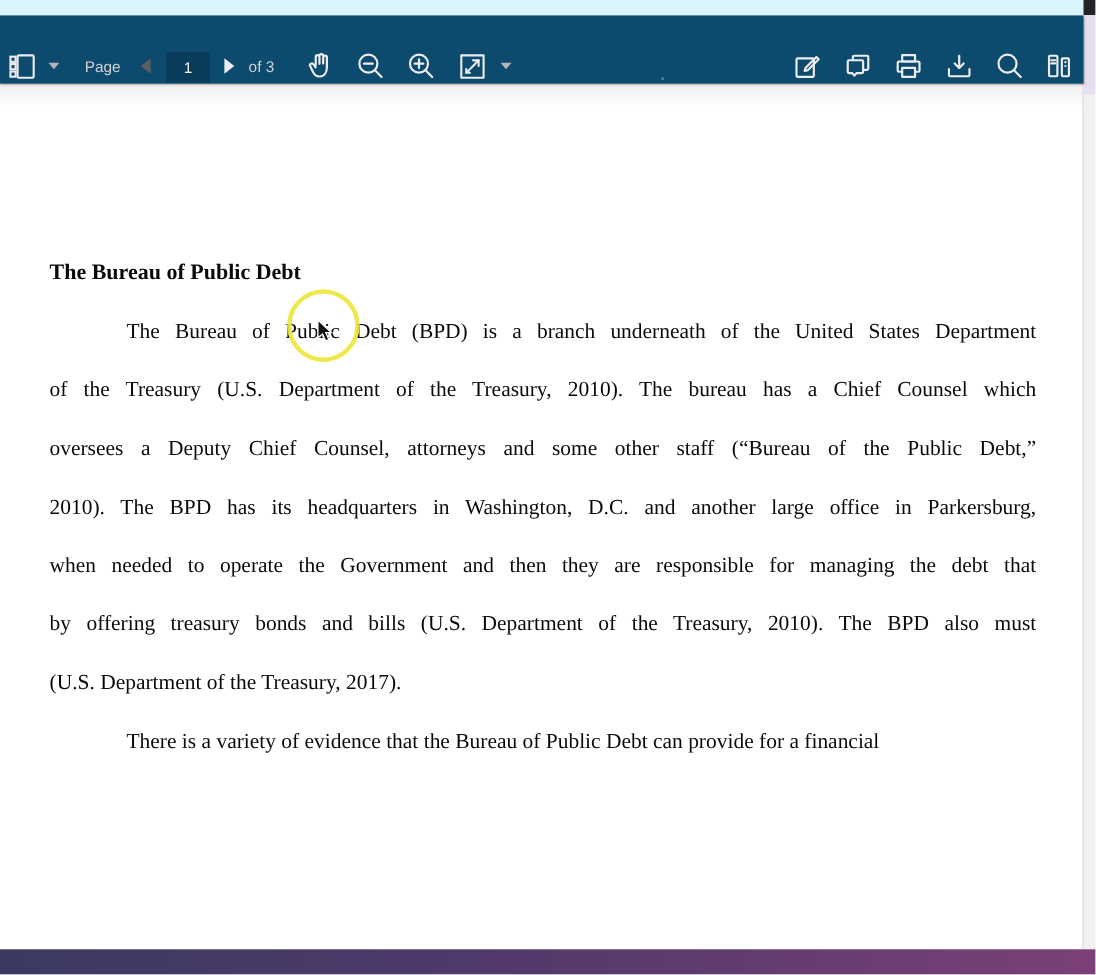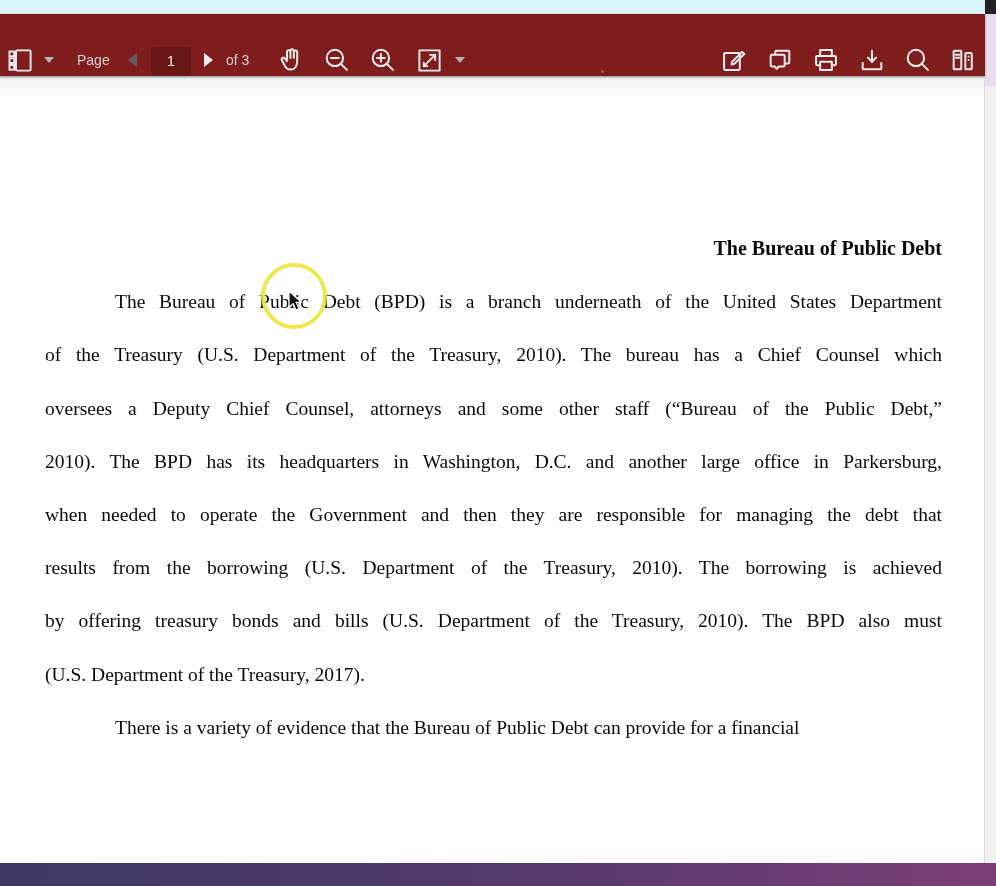--- a/index.html
+++ b/index.html
@@ -5,21 +5,21 @@
   html,body{margin:0;padding:0;}
   body{
     width:996px;height:886px;position:relative;overflow:hidden;
     font-family:"Liberation Sans",sans-serif;background:#fff;
   }
   
   .top-strip{position:absolute;left:0;top:0;width:985px;height:14px;background:#d9f4fc;}
   .top-strip-corner{position:absolute;right:0;top:0;width:11px;height:14px;background:#232327;}
 
   
-  .toolbar{position:absolute;left:0;top:14px;width:985px;height:62px;background:#7f1d1d;
+  .toolbar{position:absolute;left:0;top:14px;width:985px;height:62px;background:#0c4a6e;
     box-shadow:0 1px 2px rgba(0,0,0,.45);z-index:5;}
   .tb{position:absolute;top:31px;height:30px;display:flex;align-items:center;justify-content:center;
     background:none;border:none;padding:0;cursor:default;}
   .tb svg{display:block;}
   .tb-label{position:absolute;color:#d1d1d4;font-size:14px;top:38px;}
   .caret{position:absolute;top:43px;width:0;height:0;border-left:5px solid transparent;
     border-right:5px solid transparent;border-top:6px solid #b4b4b8;}
   .arrow-left{width:0;height:0;border-top:7px solid transparent;border-bottom:7px solid transparent;
     border-right:9px solid #5d5d62;}
   .arrow-right{width:0;height:0;border-top:7px solid transparent;border-bottom:7px solid transparent;
@@ -31,21 +31,21 @@
 
   
   .content{position:absolute;left:0;top:76px;width:985px;height:787px;background:#fff;overflow:hidden;}
   .content-topshade{position:absolute;left:0;top:0;width:100%;height:22px;
     background:linear-gradient(#efeff0,rgba(255,255,255,0));}
   .doc-lines{position:absolute;left:45px;top:146px;width:897px;
     font-family:"Liberation Serif","DejaVu Serif",serif;font-size:19.5px;color:#090909;}
   .line{height:53.2px;line-height:53.2px;white-space:normal;}
   .line.justify{text-align:justify;text-align-last:justify;}
   .line.indent{text-indent:70px;}
-  .line.title{text-align:right;font-weight:bold;font-size:20px;}
+  .line.title{text-align:left;font-weight:bold;font-size:20px;}
 
   
   .scroll-col{position:absolute;right:0;top:14px;width:11px;height:849px;background:#f0f2ef;
     border-left:1px solid #dcdcdc;}
   .scroll-thumb{position:absolute;left:0;top:0;width:100%;height:72px;background:#e9def0;}
 
   
   .bottom-bar{position:absolute;left:0;bottom:0;width:996px;height:23px;
     background:linear-gradient(90deg,#3b3a62 0%,#50396a 45%,#7b4077 100%);}
 
@@ -195,21 +195,20 @@
 
 <div class="content">
   <div class="content-topshade"></div>
   <div class="doc-lines">
       <div class="line title">The Bureau of Public Debt</div>
       <div class="line indent justify">The Bureau of Public Debt (BPD) is a branch underneath of the United States Department</div>
       <div class="line justify">of the Treasury (U.S. Department of the Treasury, 2010).  The bureau has a Chief Counsel which</div>
       <div class="line justify">oversees a Deputy Chief Counsel, attorneys and some other staff (“Bureau of the Public Debt,”</div>
       <div class="line justify">2010).  The BPD has its headquarters in Washington, D.C. and another large office in Parkersburg,</div>
       <div class="line justify">when needed to operate the Government and then they are responsible for managing the debt that</div>
-      <div class="line justify">results from the borrowing (U.S. Department of the Treasury, 2010).  The borrowing is achieved</div>
       <div class="line justify">by offering treasury bonds and bills (U.S. Department of the Treasury, 2010).  The BPD also must</div>
       <div class="line">(U.S. Department of the Treasury, 2017).</div>
       <div class="line indent">There is a variety of evidence that the Bureau of Public Debt can provide for a financial</div>
     </div>
 </div>
 
 <div class="scroll-col">
   <div class="scroll-thumb"></div>
 </div>
 

